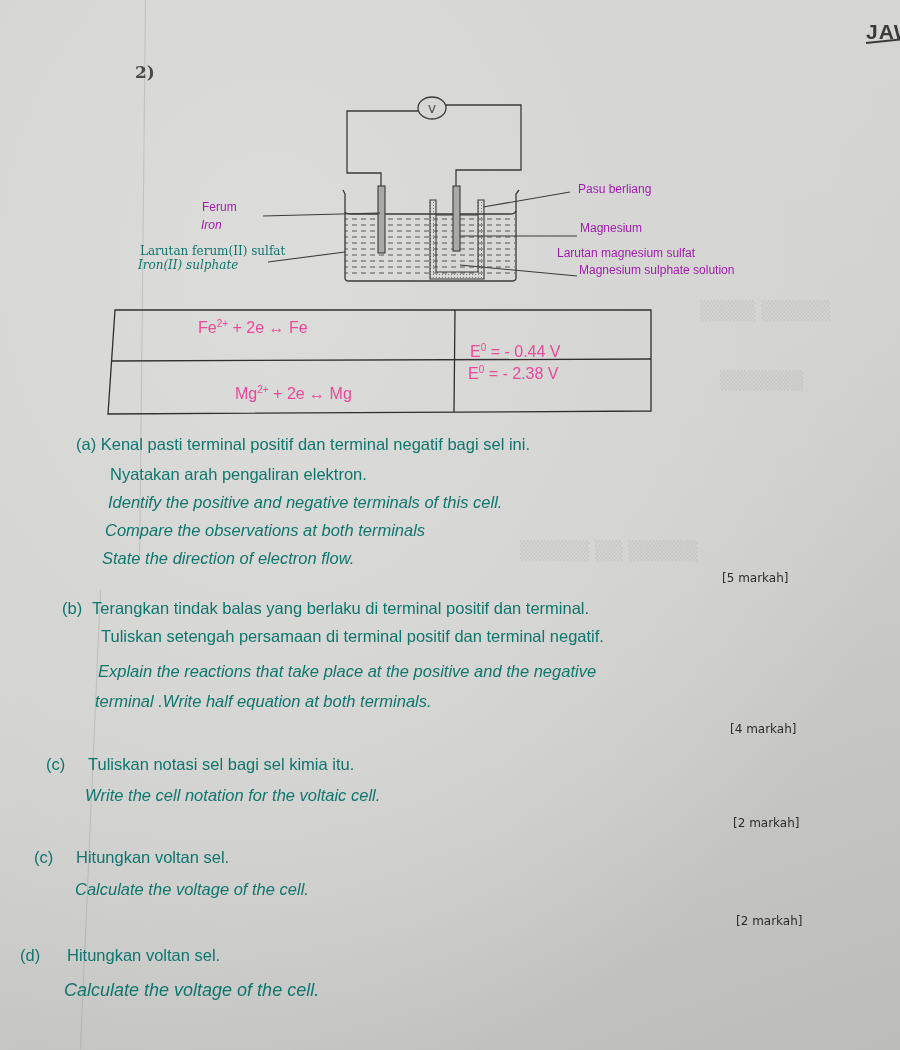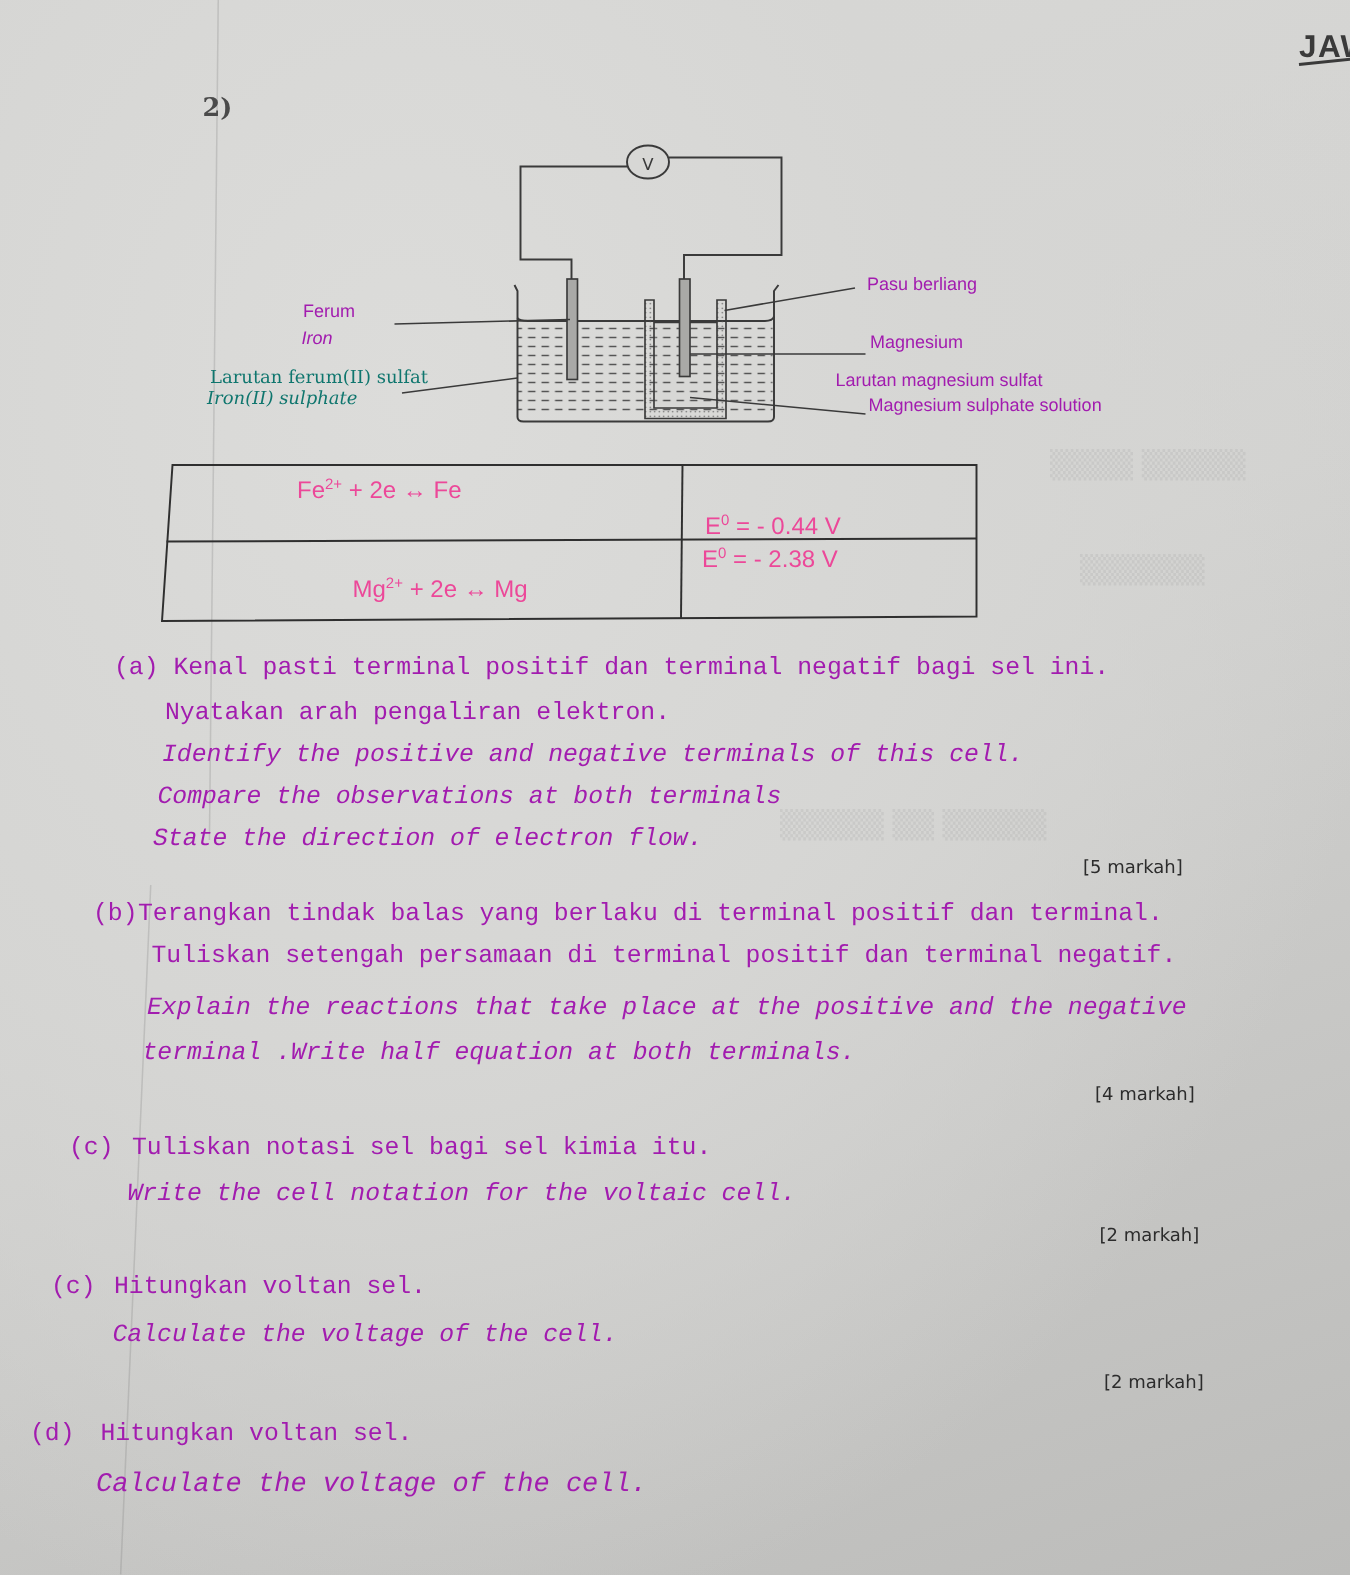--- a/index.html
+++ b/index.html
@@ -15,21 +15,21 @@
   .margin-line{position:absolute;width:1px;background:rgba(120,120,120,0.25);}
   .qnum{font-family:"DejaVu Serif",serif;font-weight:bold;font-size:17px;color:#4a4a4a;}
   .corner{font-family:"Liberation Sans",sans-serif;font-weight:bold;font-size:21px;color:#3a3a3a;letter-spacing:1px;}
   .corner-ul{position:absolute;height:2px;background:#3a3a3a;transform:rotate(-6deg);transform-origin:left;}
   .lbl{font-family:Liberation Sans, sans-serif;font-size:12px;color:#a21caf;}
   .lbl-i{font-style:italic;}
   .lbl-serif{font-family:"DejaVu Serif",serif;font-size:12px;color:#0f766e;}
   .tbl{position:absolute;left:108px;top:310px;width:545px;height:104px;}
   .eq{font-family:"Liberation Sans",sans-serif;font-size:16px;color:#ec4899;}
   .eq sup{font-size:10px;}
-  .q{font-family:Liberation Mono, monospace;font-size:16.5px;color:#a21caf;}
+  .q{font-family:Liberation Sans, sans-serif;font-size:16.5px;color:#0f766e;}
   .qi{font-style:italic;}
   .mark{font-family:"DejaVu Sans",sans-serif;font-size:12px;color:#2c2c2c;}
   .bleed{position:absolute;color:rgba(150,150,150,0.18);font-family:"DejaVu Sans",sans-serif;font-size:18px;}
 </style>
 </head>
 <body>
 
 <div class="margin-line" style="left:145px;top:0;height:560px;transform:rotate(0.6deg);transform-origin:top;"></div>
 <div class="margin-line" style="left:100px;top:590px;height:460px;transform:rotate(2.5deg);transform-origin:top;"></div>
 

